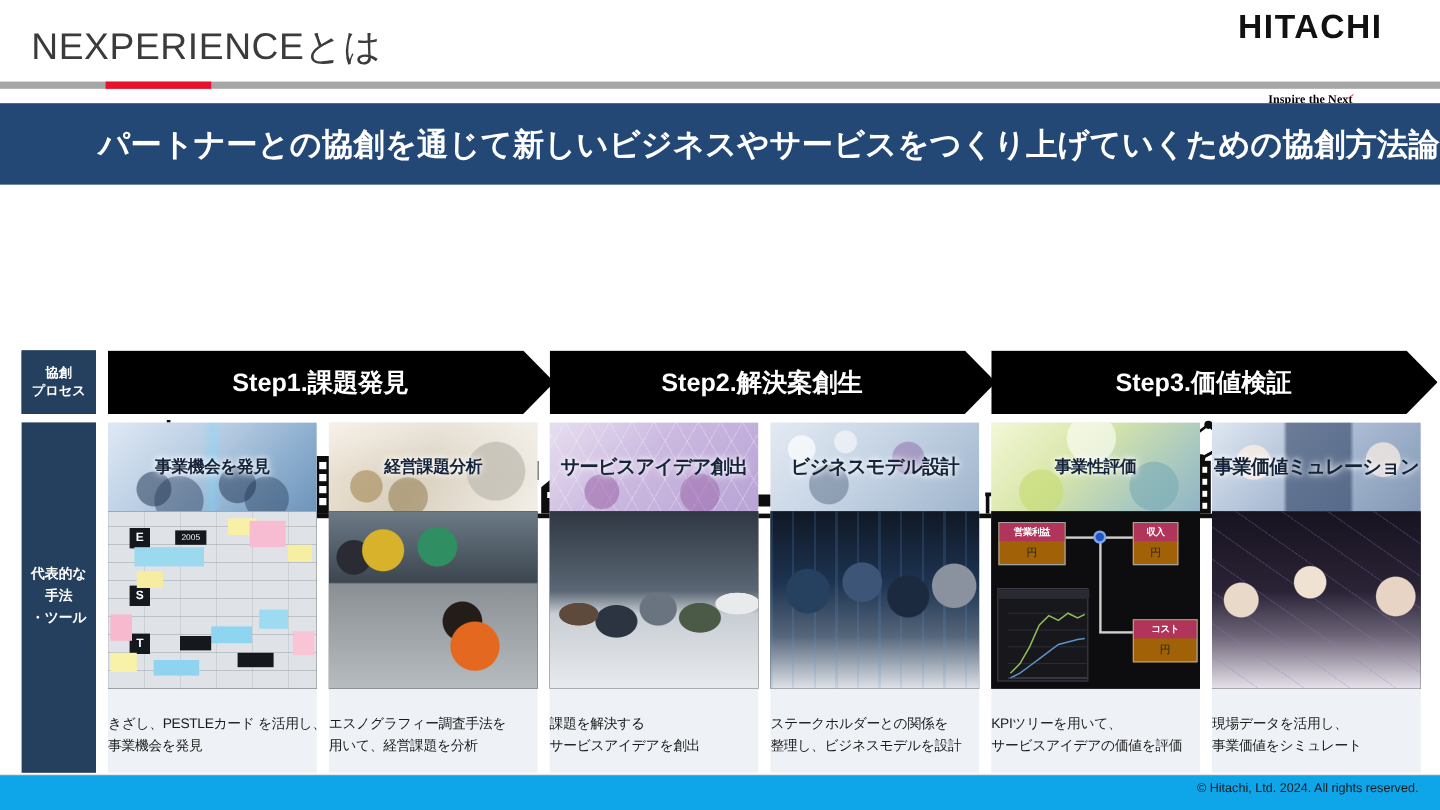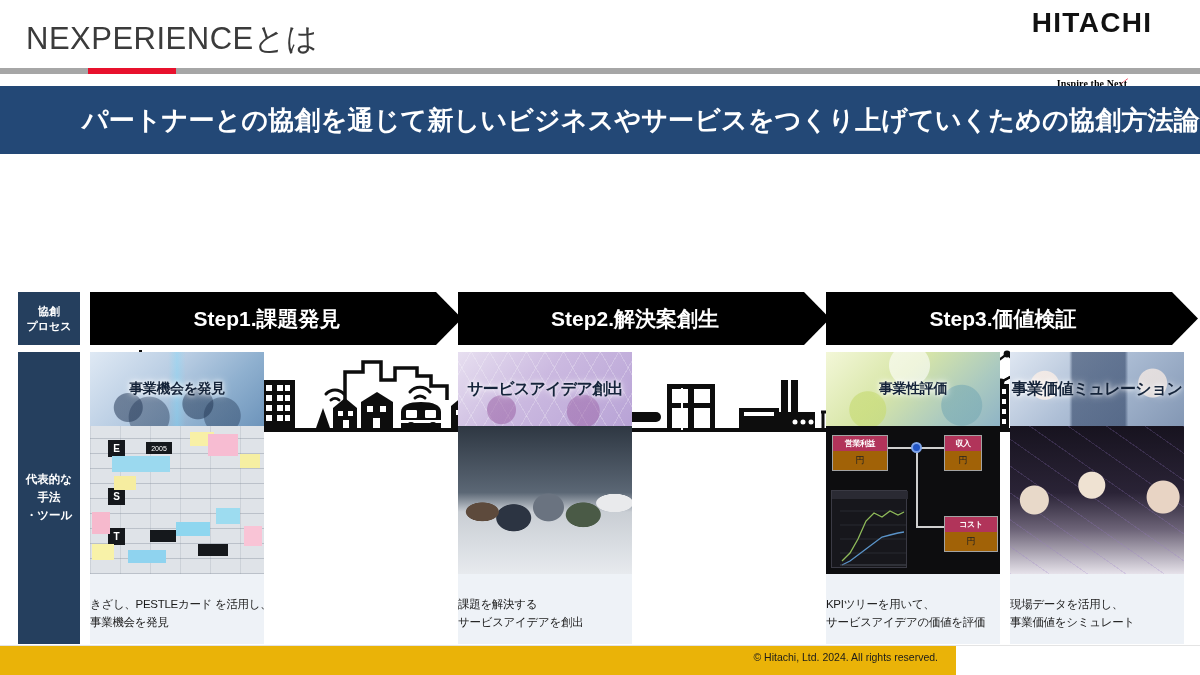--- a/index.html
+++ b/index.html
@@ -231,22 +231,22 @@
     text-align:center; padding:2px 0; letter-spacing:-.4px; }
   .kpi-box .kpi-body{ color:#222; font-size:9px; text-align:center; padding:3px 0; }
   .kpi-line{ position:absolute; background:#cfcfcf; }
   .kpi-node{ position:absolute; width:11px; height:11px; border-radius:50%;
     background:#2255c4; border:2px solid #7fa4e8; }
   .kpi-chart{ position:absolute; left:5px; bottom:6px; width:76px; height:78px;
     background:#17171c; border:1px solid #3a3a44; }
 
   
   #footer{
-    position:absolute; left:0; bottom:0; width:956px; height:30px;
-    background:#eab308;
+    position:absolute; left:0; bottom:0; width:1200px; height:30px;
+    background:#0ea5e9;
     text-align:center;
   }
   #copyright{
     position:absolute; right:18px; top:6px; font-size:10.5px; color:#1b1b1b;
   }
   #footer-divider{ position:absolute; left:0; top:0; width:1200px; height:1px; background:#e4e4e4; }
 </style>
 </head>
 <body>
 
@@ -579,35 +579,61 @@
         <div style="position:absolute;left:60px;top:104px;width:26px;height:12px;background:#15181c;"></div>
         <div style="position:absolute;left:108px;top:118px;width:30px;height:12px;background:#15181c;"></div>
       </div>
     </div>
     <div class="caption">
       <div>きざし、PESTLEカード を活用し、</div>
       <div>事業機会を発見</div>
     </div>
   </div>
 
+  <div class="card" style="left:184px;">
+    <div class="thumb-top">
+      <div class="art art-b"></div>
+      <span class="title">経営課題分析</span>
+    </div>
+    <div class="thumb-photo">
+      <div class="ph ph-ethno"></div>
+    </div>
+    <div class="caption">
+      <div>エスノグラフィー調査手法を</div>
+      <div>用いて、経営課題を分析</div>
+    </div>
+  </div>
 
   <div class="card wide-title" style="left:368px;">
     <div class="thumb-top">
       <div class="art art-c"></div>
       <span class="title">サービスアイデア創出</span>
     </div>
     <div class="thumb-photo">
       <div class="ph ph-workshop"></div>
     </div>
     <div class="caption">
       <div>課題を解決する</div>
       <div>サービスアイデアを創出</div>
     </div>
   </div>
 
+  <div class="card wide-title" style="left:552px;">
+    <div class="thumb-top">
+      <div class="art art-d"></div>
+      <span class="title">ビジネスモデル設計</span>
+    </div>
+    <div class="thumb-photo">
+      <div class="ph ph-biz"></div>
+    </div>
+    <div class="caption">
+      <div>ステークホルダーとの関係を</div>
+      <div>整理し、ビジネスモデルを設計</div>
+    </div>
+  </div>
 
   <div class="card" style="left:736px;">
     <div class="thumb-top">
       <div class="art art-e"></div>
       <span class="title">事業性評価</span>
     </div>
     <div class="thumb-photo">
       <div class="ph ph-kpi">
         <div class="kpi-line" style="left:62px; top:21px; width:62px; height:2px;"></div>
         <div class="kpi-line" style="left:90px; top:21px; width:2px; height:80px;"></div>

